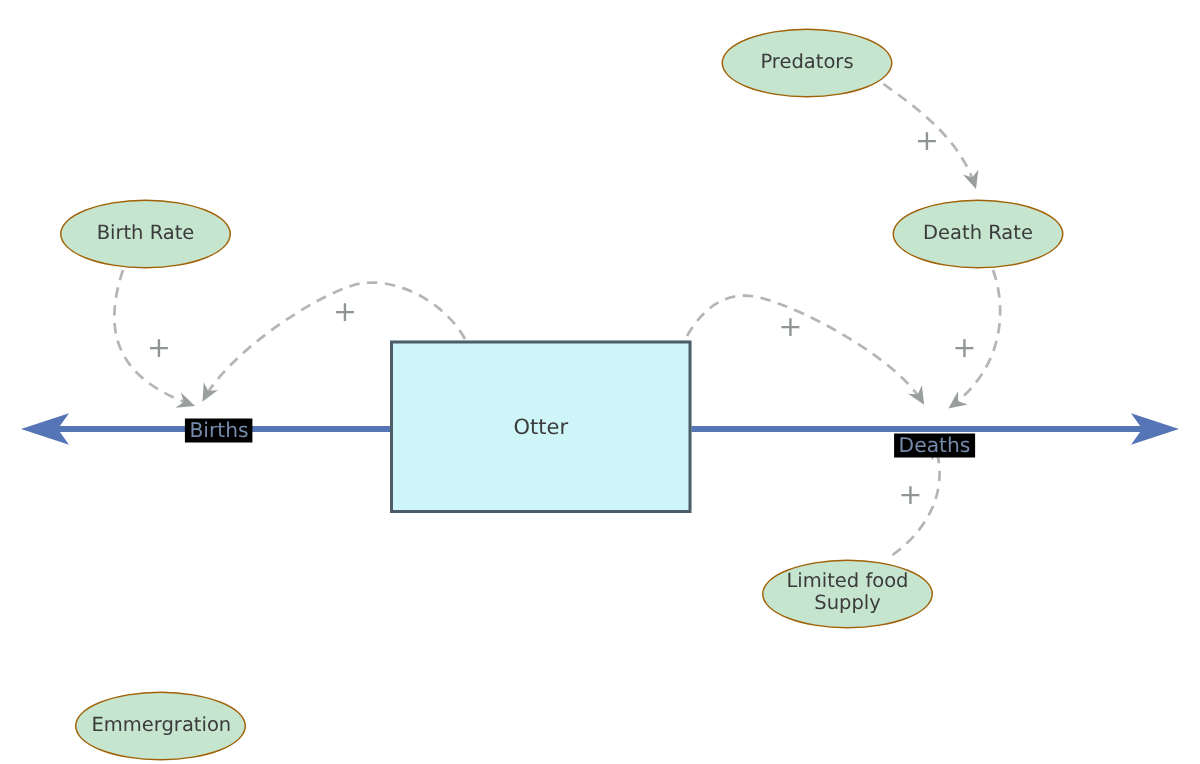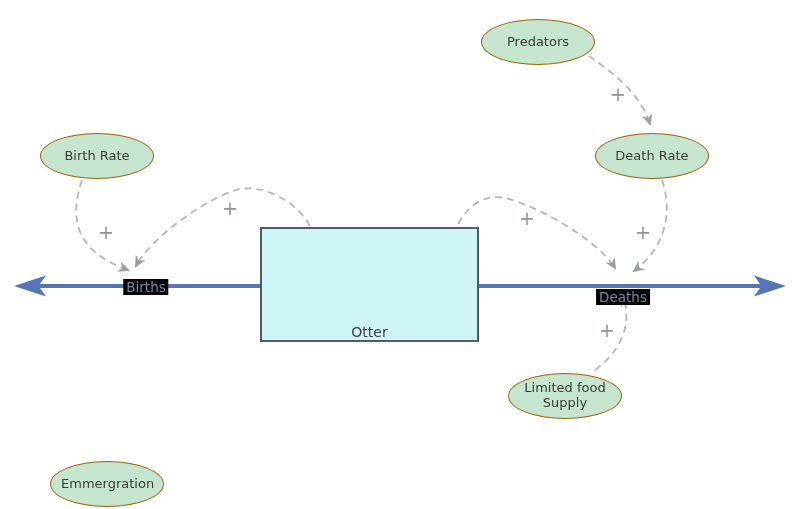--- a/index.html
+++ b/index.html
@@ -18,25 +18,25 @@
     background:#c6e5cf;
     border:1px solid #a16207;
     border-radius:50%;
     display:flex;align-items:center;justify-content:center;
     text-align:center;
     font-size:13px;line-height:1.15;color:#3b3b3b;
   }
   .variable .lbl{max-width:92px;}
   .stock{
     position:absolute;
-    left:260px;top:227px;width:219px;height:115px;
+    left:260px;top:227px;width:201px;height:115px;
     box-sizing:border-box;
     background:#cef5f8;
     border:2px solid #4e5c68;
-    display:flex;align-items:flex-end;justify-content:center;
+    display:flex;align-items:center;justify-content:center;
     font-size:14px;color:#3b3b3b;
   }
   .flow-label{
     position:absolute;
     transform:translate(-50%,-50%);
     background:#000000;
     padding:0 3px;
     font-size:13.5px;
     color:#7589ab;
     white-space:nowrap;

